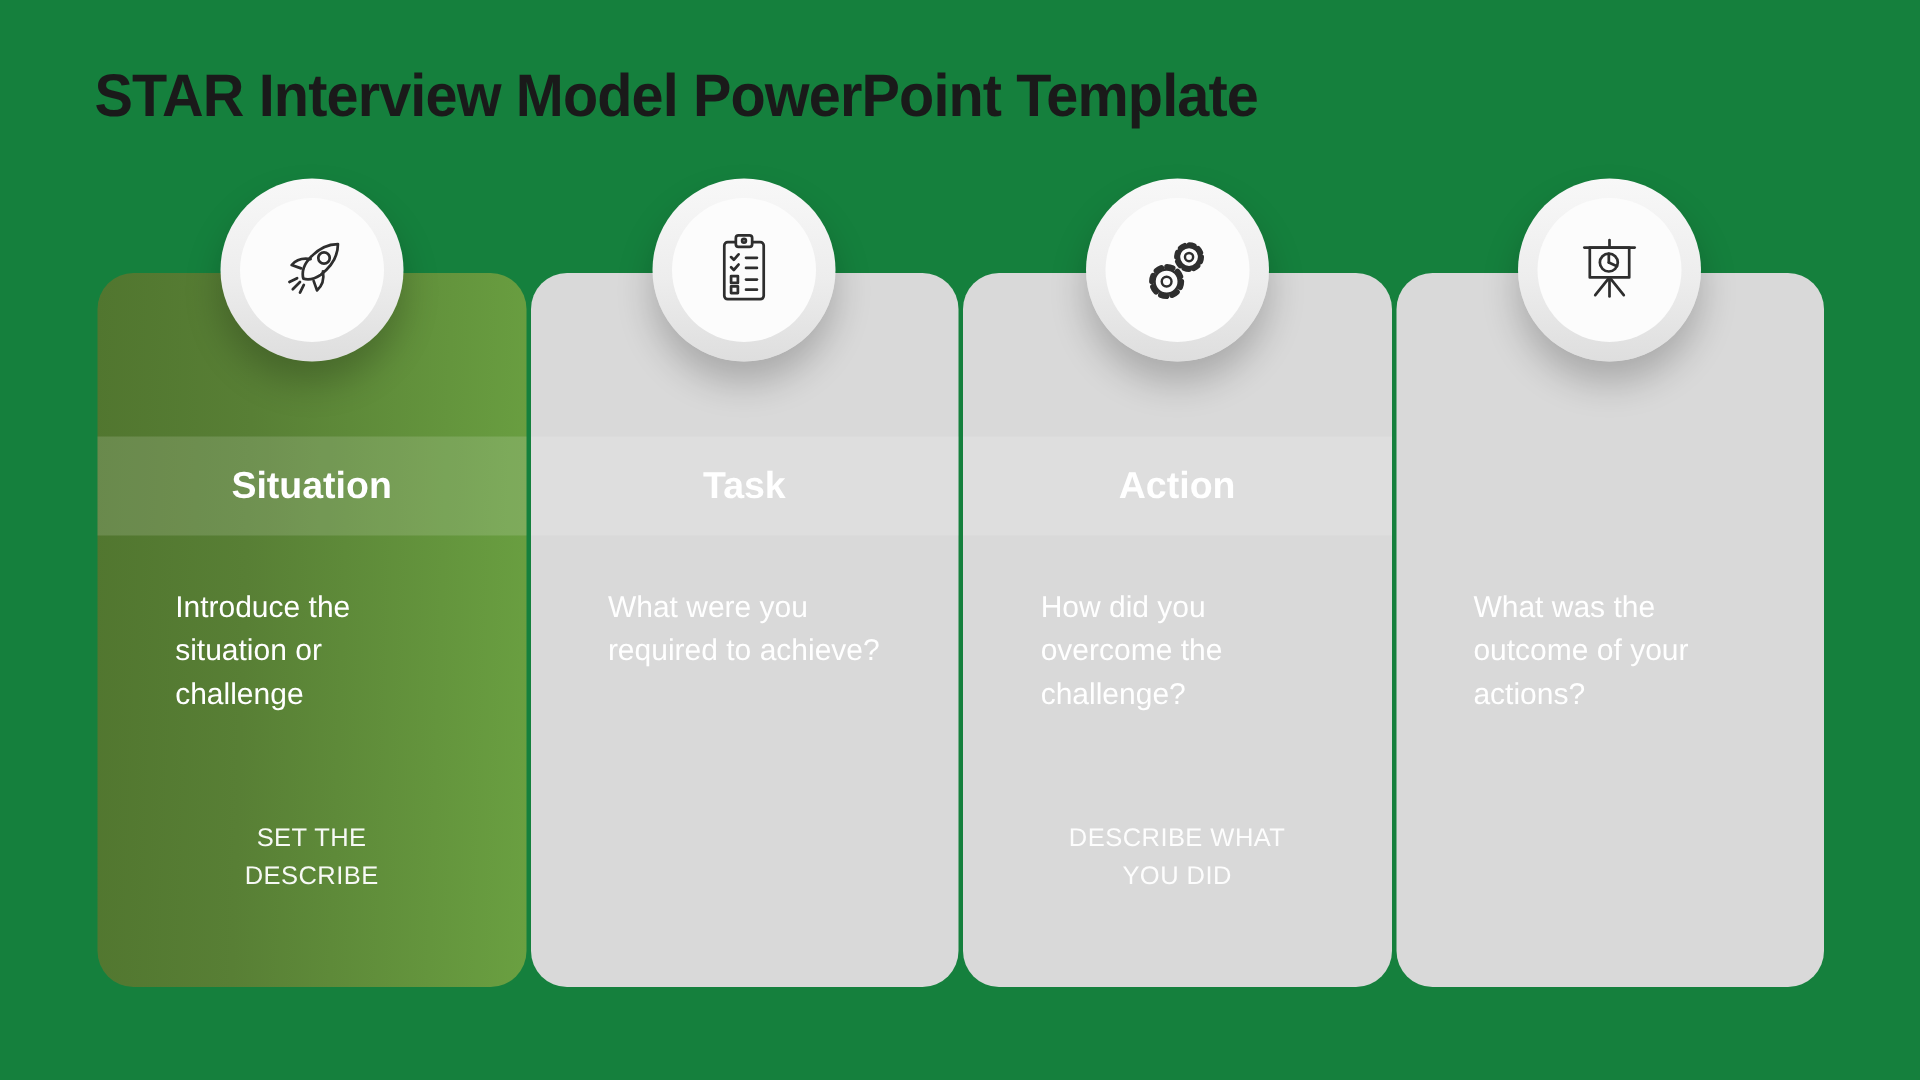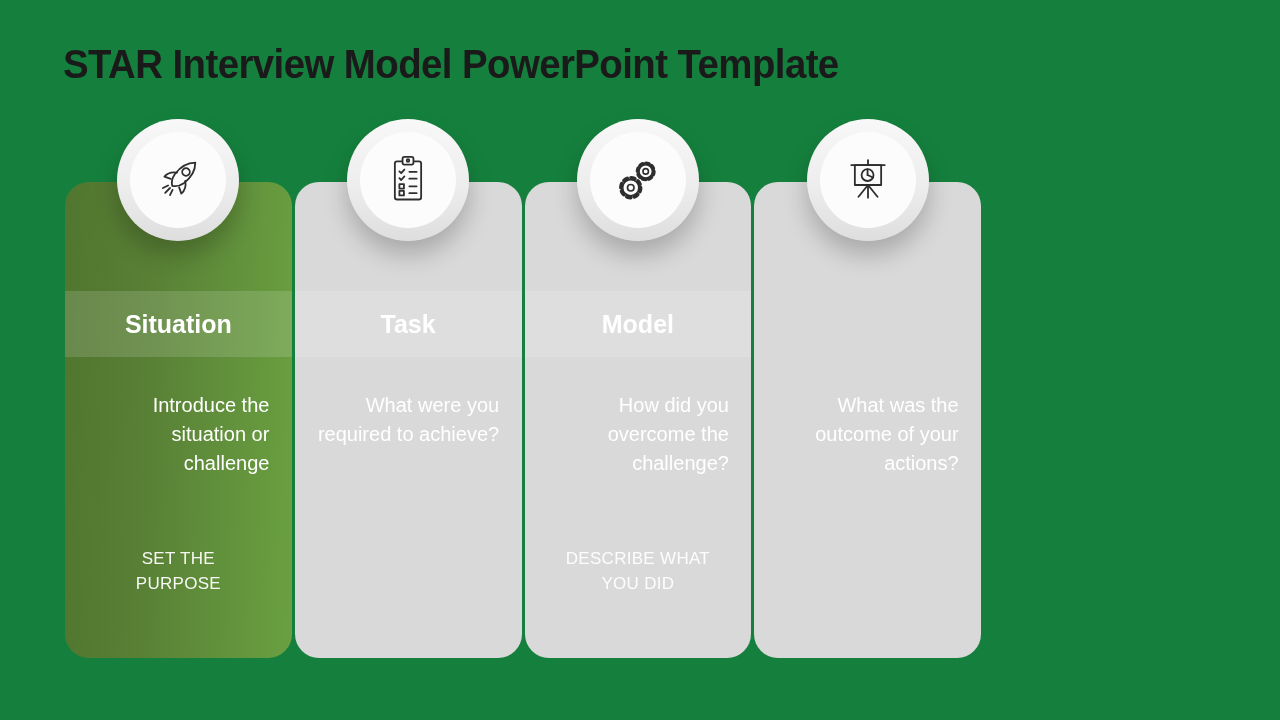--- a/index.html
+++ b/index.html
@@ -26,21 +26,21 @@
     letter-spacing: -0.6px;
     color: #1a1a1a;
     white-space: nowrap;
     transform: scaleX(0.96);
     transform-origin: left center;
   }
   .cards {
     position: absolute;
     left: 65px;
     top: 182px;
-    width: 916px;
+    width: 1151px;
     height: 476px;
     display: flex;
     gap: 3px;
   }
   .card {
     position: relative;
     flex: 1 1 0;
     border-radius: 24px;
     background: #d9d9d9;
   }
@@ -62,21 +62,21 @@
     color: #ffffff;
     font-size: 25px;
     font-weight: 700;
   }
   .desc {
     position: absolute;
     top: 209px;
     left: 50%;
     transform: translateX(-50%);
     width: 182px;
-    text-align: right;
+    text-align: left;
     color: #ffffff;
     font-size: 20px;
     line-height: 29px;
     font-weight: 400;
   }
   .caption {
     position: absolute;
     top: 364px;
     left: 50%;
     transform: translateX(-50%);
@@ -139,21 +139,21 @@
               <path d="M32 44.5 L32 52"></path>
               <path d="M35.5 44 L37.5 50"></path>
             </g>
           </svg>
         </div>
       </div>
       <div class="band">
         <span class="band-title">Situation</span>
       </div>
       <div class="desc">Introduce the situation or challenge</div>
-      <div class="caption">SET THE PURPOSE</div>
+      <div class="caption">SET THE DESCRIBE</div>
     </div>
 
     <div class="card">
       <div class="badge">
         <div class="badge-inner">
           <svg class="icon-svg" viewBox="0 0 64 64" aria-hidden="true">
             <rect x="17.5" y="11.5" width="29" height="42" rx="2.5"></rect>
             <rect x="26" y="6.5" width="12" height="8.5" rx="2" fill="#fcfcfc"></rect>
             <circle cx="32" cy="10.5" r="1.4"></circle>
             <polyline points="22.5,22.5 24.5,24.5 28,20.5"></polyline>
@@ -182,21 +182,21 @@
             <circle cx="40.5" cy="22.5" r="7.4" stroke-width="1.8"></circle>
             <circle cx="40.5" cy="22.5" r="3" stroke-width="1.8"></circle>
 
             <circle cx="24" cy="40.5" r="10.8" stroke-width="4.2" stroke-dasharray="4.24 4.24"></circle>
             <circle cx="24" cy="40.5" r="8.9" stroke-width="1.8"></circle>
             <circle cx="24" cy="40.5" r="3.6" stroke-width="1.8"></circle>
           </svg>
         </div>
       </div>
       <div class="band">
-        <span class="band-title">Model</span>
+        <span class="band-title">Action</span>
       </div>
       <div class="desc">How did you overcome the challenge?</div>
       <div class="caption">DESCRIBE WHAT YOU DID</div>
     </div>
 
     <div class="card">
       <div class="badge">
         <div class="badge-inner">
           <svg class="icon-svg" viewBox="0 0 64 64" aria-hidden="true">
             <line x1="32" y1="10" x2="32" y2="15.5"></line>

